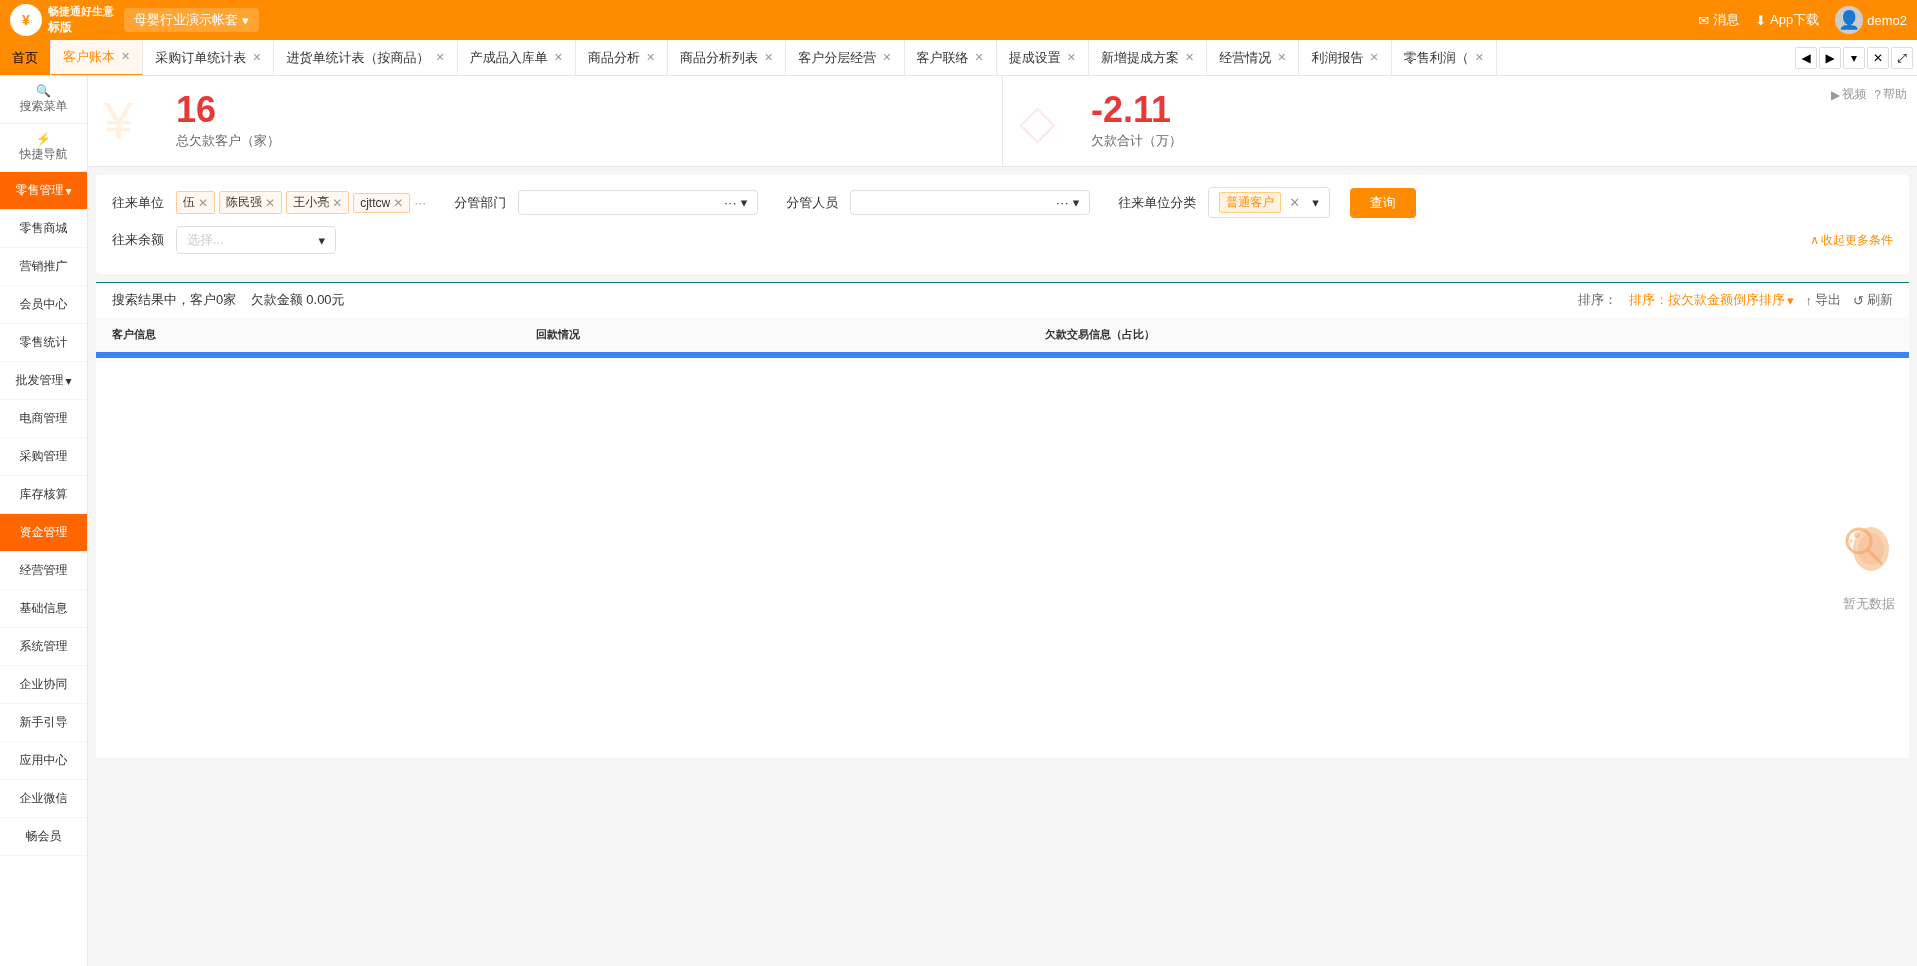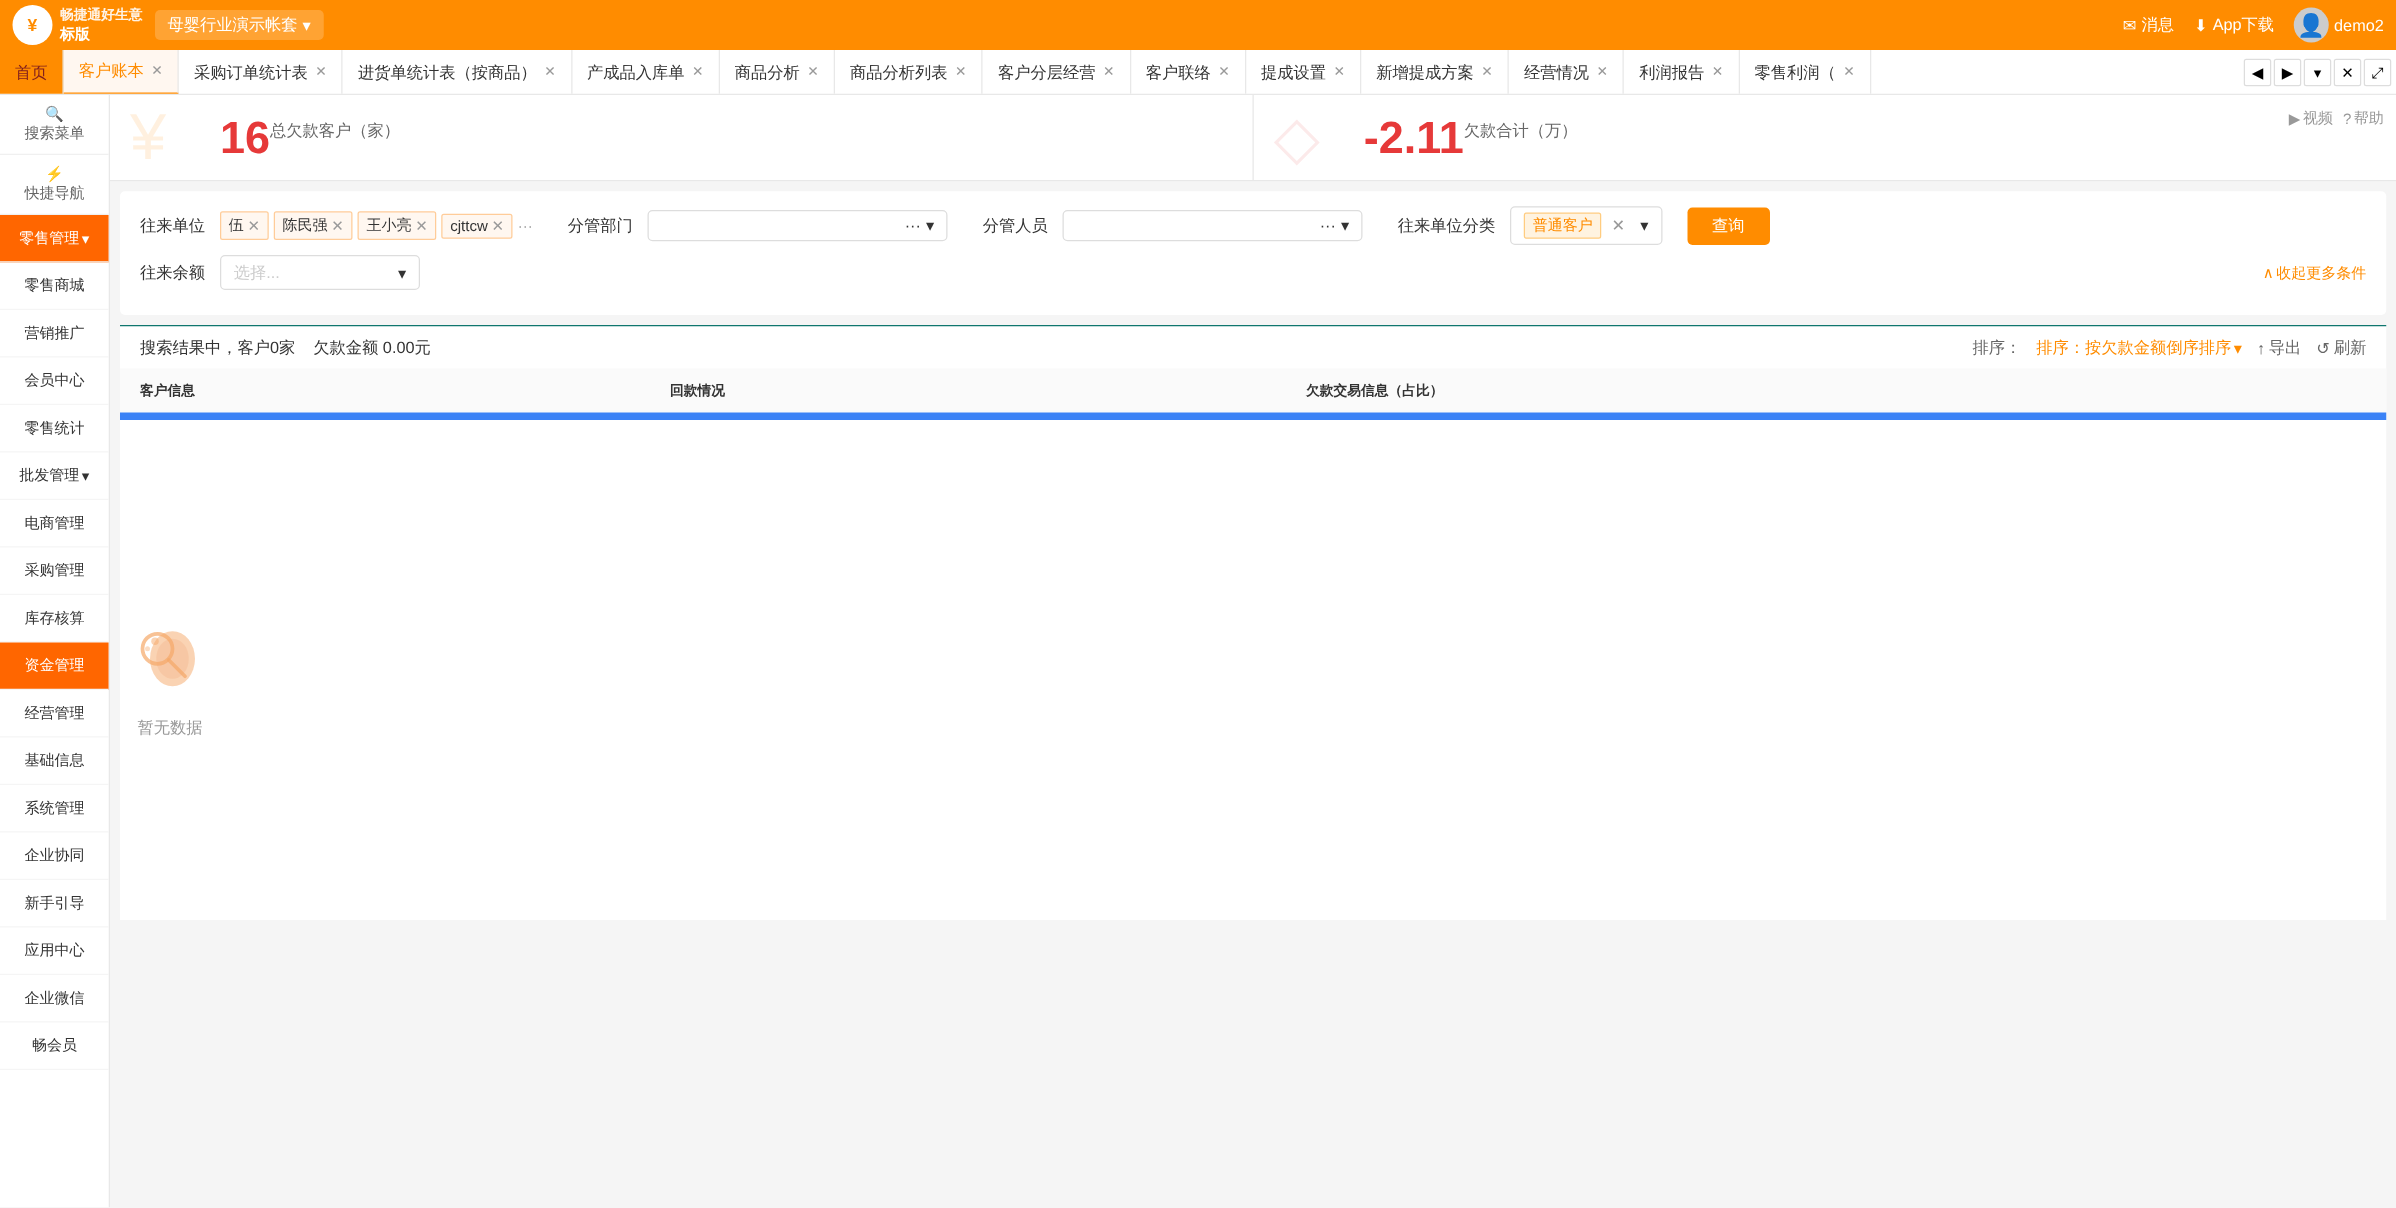--- a/index.html
+++ b/index.html
@@ -23,21 +23,21 @@
       border-bottom: 1px solid #e8e8e8; height: 36px; overflow: hidden;
       padding-left: 0;
     }
     .nav-tab {
       display: flex; align-items: center; padding: 0 12px; height: 36px;
       font-size: 13px; cursor: pointer; white-space: nowrap; border-right: 1px solid #e8e8e8;
       position: relative; color: #333;
     }
     .nav-tab.active { background: #fff7f0; color: #ff8c00; border-bottom: 2px solid #ff8c00; }
     .nav-tab .tab-close { margin-left: 6px; font-size: 11px; color: #999; cursor: pointer; }
-    .nav-tab.home { background: #ff8c00; color: #7f1d1d; }
+    .nav-tab.home { background: #ff8c00; color: #000000; }
     .nav-tabs-arrows { display: flex; align-items: center; margin-left: auto; gap: 2px; padding-right: 4px; }
     .nav-tabs-arrows button { background: none; border: 1px solid #ddd; width: 22px; height: 22px; cursor: pointer; font-size: 12px; border-radius: 2px; }
 
     
     .layout { display: flex; height: calc(100vh - 76px); }
 
     
     .sidebar { width: 88px; background: #fff; border-right: 1px solid #e8e8e8; display: flex; flex-direction: column; overflow-y: auto; }
     .sidebar-search { padding: 8px; font-size: 12px; color: #666; cursor: pointer; text-align: center; border-bottom: 1px solid #f0f0f0; }
     .sidebar-nav { padding: 4px; font-size: 12px; color: #666; cursor: pointer; text-align: center; border-bottom: 1px solid #f0f0f0; padding: 8px 4px; }
@@ -55,21 +55,21 @@
     }
     .stat-card {
       flex: 1; padding: 16px 24px; position: relative;
       border-right: 1px solid #e8e8e8; display: flex; align-items: center; gap: 16px;
     }
     .stat-card:last-child { border-right: none; }
     .stat-number { font-size: 36px; font-weight: bold; color: #e63939; line-height: 1; }
     .stat-number.negative { color: #e63939; }
     .stat-number.black { color: #333; text-decoration: underline; }
     .stat-label { font-size: 13px; color: #666; margin-top: 4px; }
-    .stat-info { display: flex; flex-direction: row; }
+    .stat-info { display: flex; flex-direction: column; }
     .stat-card-actions { position: absolute; top: 10px; right: 10px; display: flex; gap: 8px; font-size: 12px; color: #999; }
     .stat-card-actions span { cursor: pointer; display: flex; align-items: center; gap: 2px; }
 
     
     .filter-area { background: #fff; margin: 8px; border-radius: 4px; padding: 12px 16px; }
     .filter-row { display: flex; align-items: center; gap: 12px; margin-bottom: 8px; flex-wrap: wrap; }
     .filter-label { font-size: 13px; color: #333; white-space: nowrap; }
     .filter-tags { display: flex; align-items: center; gap: 4px; flex-wrap: wrap; }
     .filter-tag {
       display: inline-flex; align-items: center; gap: 3px;
@@ -96,21 +96,21 @@
     .result-bar .sort-btn { color: #ff8c00; cursor: pointer; display: flex; align-items: center; gap: 2px; }
     .result-bar .action-btn { cursor: pointer; display: flex; align-items: center; gap: 3px; color: #666; }
 
     
     .data-table { background: #fff; margin: 0 8px 8px; }
     .table-header {
       display: grid; grid-template-columns: 1fr 1.2fr 1fr 1fr;
       padding: 10px 16px; background: #fafafa;
       border-bottom: 6px solid #3b82f6; font-size: 11px; font-weight: 700; color: #333;
     }
-    .table-body { min-height: 400px; display: flex; flex-direction: column; align-items: flex-start; justify-content: center; }
+    .table-body { min-height: 400px; display: flex; flex-direction: column; align-items: flex-end; justify-content: center; }
     .empty-state { display: flex; flex-direction: column; align-items: center; gap: 12px; padding: 60px 0; }
     .empty-text { font-size: 13px; color: #999; }
 
     
     .category-tag { background: #fff3e0; color: #ff8c00; border: 1px solid #ffcc80; border-radius: 2px; padding: 1px 6px; font-size: 12px; }
   </style>
 </head>
 <body>
 
 <div class="top-bar">

